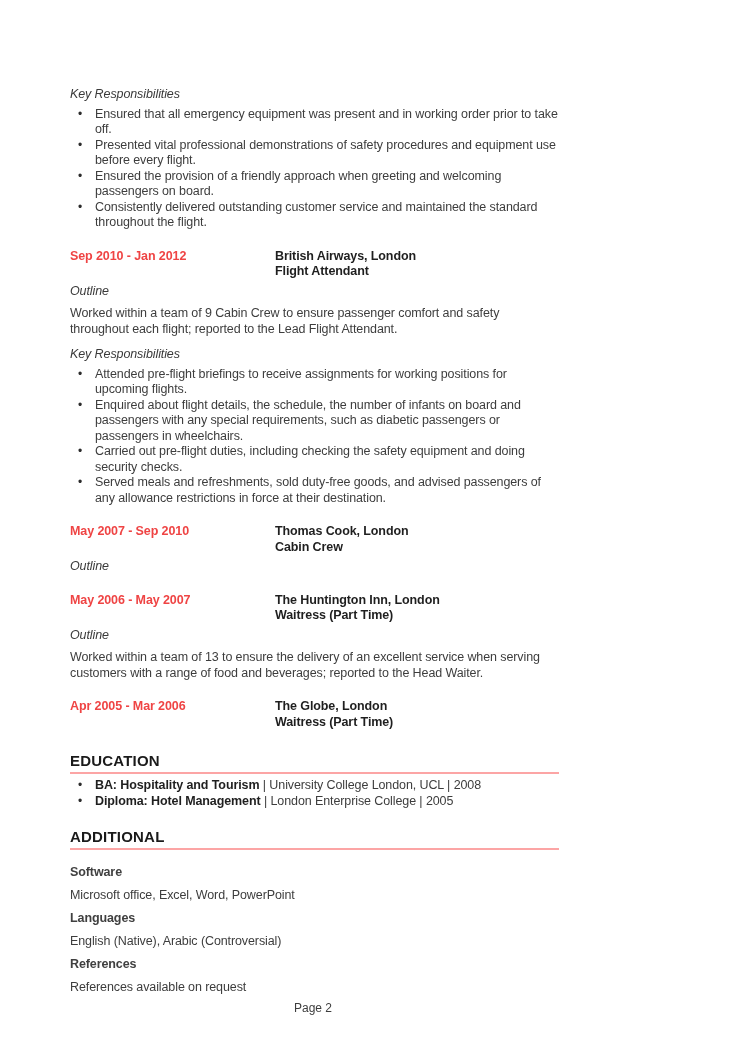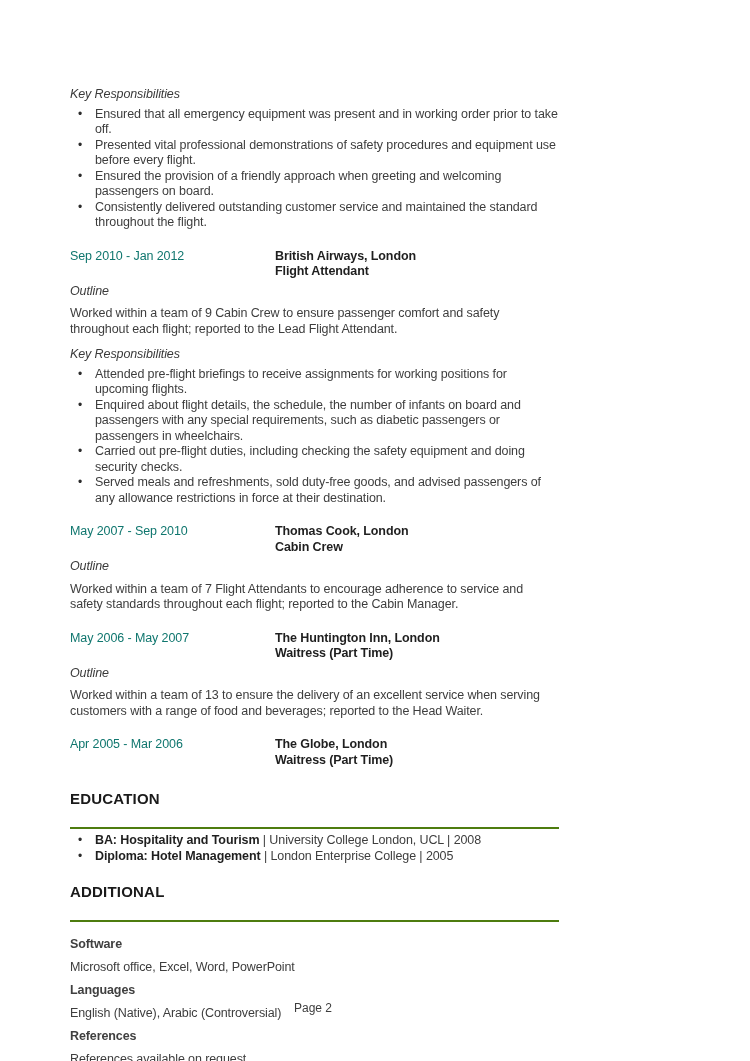--- a/index.html
+++ b/index.html
@@ -19,34 +19,34 @@
   .italic-label{font-style:italic;color:#3a3a3a;}
   ul.bullets{list-style:none;margin:4px 0 0 0;padding:0;}
   ul.bullets li{position:relative;padding-left:25px;}
   ul.bullets li::before{
     content:"\2022";
     position:absolute;left:8px;top:0;
     font-size:12px;color:#2b2b2b;
   }
   .job{margin-top:18px;}
   .job-header{display:flex;}
-  .job-dates{width:205px;font-weight:400;color:#0f766e;flex-shrink:0;}
+  .job-dates{width:205px;font-weight:700;color:#ef4444;flex-shrink:0;}
   .job-co div{font-weight:700;color:#1f1f1f;}
   .outline-label{margin-top:4px;}
   p.para{margin:7px 0 0 0;}
   .kr-label{margin-top:10px;}
   h2.section-heading{
     margin:0;
     font-size:15px;
     line-height:18px;
     font-weight:700;
     color:#1a1a1a;
     letter-spacing:0.2px;
-    border-bottom:2px solid #4d7c0f;
-    padding-bottom:19px;
+    border-bottom:2px solid #fca5a5;
+    padding-bottom:2px;
   }
   .edu-list{margin-top:13px;}
   .edu-list li span.qual{font-weight:700;color:#1f1f1f;}
   .add-label{margin-top:15px;font-weight:700;color:#404040;}
   .add-label + p{margin:7px 0 0 0;}
   .add-label.gap{margin-top:8px;}
   .sec{margin-top:0;}
   .sec-edu{margin-top:22px;}
   .sec-add{margin-top:19px;}
   .footer{
@@ -90,21 +90,20 @@
 
   <section class="job">
     <div class="job-header">
       <div class="job-dates">May 2007 - Sep 2010</div>
       <div class="job-co">
         <div>Thomas Cook, London</div>
         <div>Cabin Crew</div>
       </div>
     </div>
     <div class="italic-label outline-label">Outline</div>
-    <p class="para">Worked within a team of 7 Flight Attendants to encourage adherence to service and safety standards throughout each flight; reported to the Cabin Manager.</p>
   </section>
 
   <section class="job">
     <div class="job-header">
       <div class="job-dates">May 2006 - May 2007</div>
       <div class="job-co">
         <div>The Huntington Inn, London</div>
         <div>Waitress (Part Time)</div>
       </div>
     </div>

